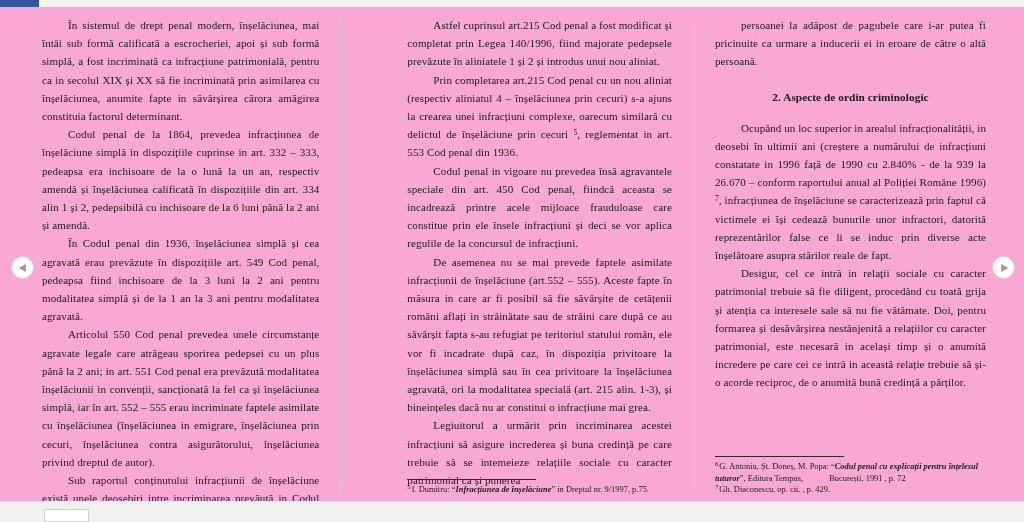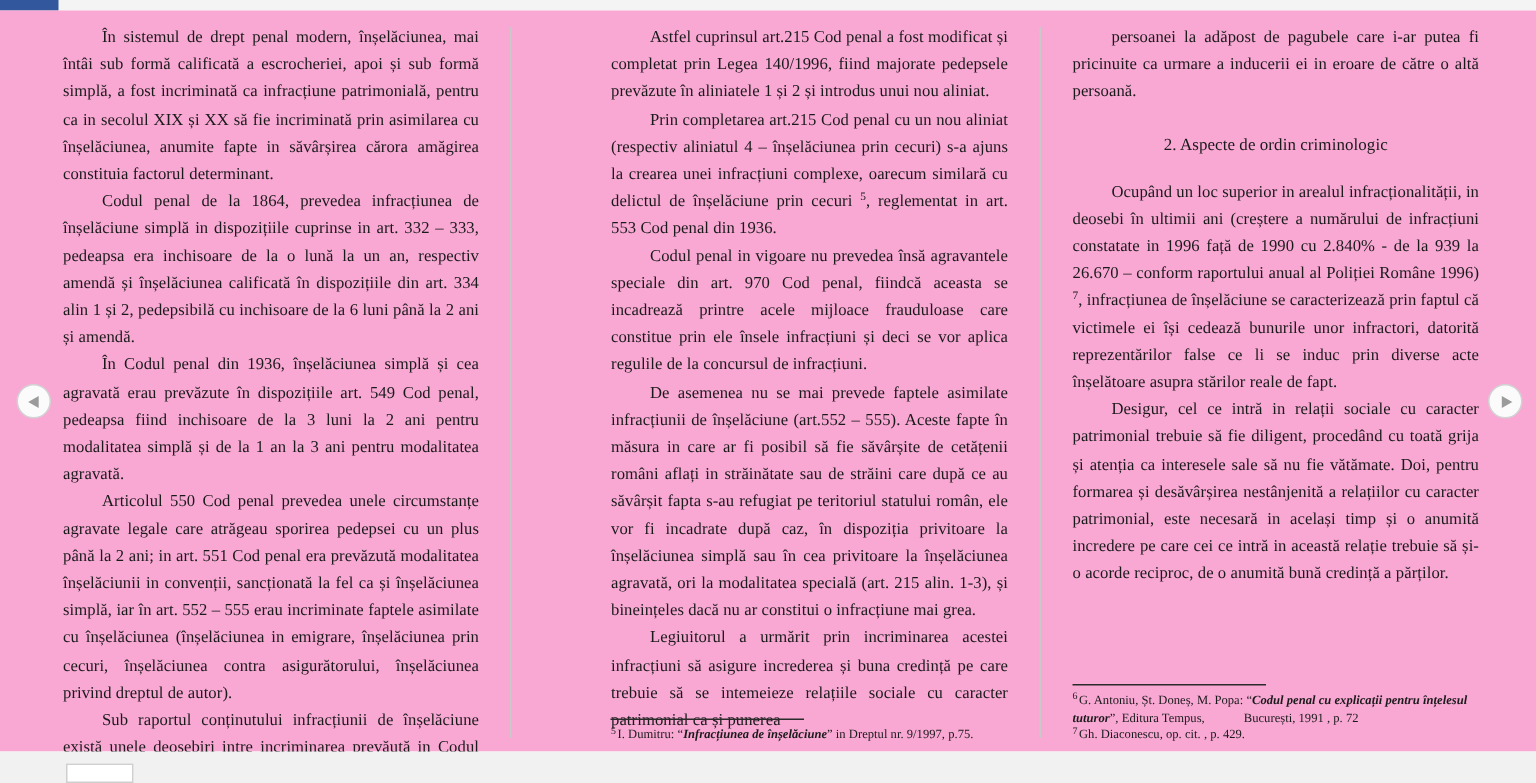--- a/index.html
+++ b/index.html
@@ -78,21 +78,21 @@
   }
   p.para {
     margin: 0;
     text-indent: 26px;
     text-align: justify;
   }
 
   .section-head {
     margin: 18px 0 14px 0;
     text-align: center;
-    font-weight: normal;
+    font-weight: bold;
     font-size: 11.3px;
     line-height: 16px;
     text-indent: 0;
   }
 
   sup {
     font-size: 7.6px;
     line-height: 0;
     vertical-align: 0.45em;
   }
@@ -201,21 +201,21 @@
         <p class="para">Sub raportul conținutului infracțiunii de înșelăciune există unele deosebiri intre incriminarea prevăută in Codul penal de la 1927 și cea prevăzută in Codul penal actual.</p>
       </div>
     </div>
 
     <div class="col-sep"></div>
 
     <div class="column col-2">
       <div class="col-body">
         <p class="para">Astfel cuprinsul art.215 Cod penal a fost modificat și completat prin Legea 140/1996, fiind majorate pedepsele prevăzute în aliniatele 1 și 2 și introdus unui nou aliniat.</p>
         <p class="para"><span>Prin completarea art.215 Cod penal cu un nou aliniat (respectiv aliniatul 4 – înșelăciunea prin cecuri) s-a ajuns la crearea unei infracțiuni complexe, oarecum similară cu delictul de înșelăciune prin cecuri </span><sup>5</sup><span>, reglementat in art. 553 Cod penal din 1936.</span></p>
-        <p class="para">Codul penal in vigoare nu prevedea însă agravantele speciale din art. 970 Cod penal, fiindcă aceasta se incadrează printre acele mijloace frauduloase care constitue prin ele însele infracțiuni și deci se vor aplica regulile de la concursul de infracțiuni.</p>
+        <p class="para">Codul penal in vigoare nu prevedea însă agravantele speciale din art. 450 Cod penal, fiindcă aceasta se incadrează printre acele mijloace frauduloase care constitue prin ele însele infracțiuni și deci se vor aplica regulile de la concursul de infracțiuni.</p>
         <p class="para">De asemenea nu se mai prevede faptele asimilate infracțiunii de înșelăciune (art.552 – 555). Aceste fapte în măsura in care ar fi posibil să fie săvârșite de cetățenii români aflați in străinătate sau de străini care după ce au săvârșit fapta s-au refugiat pe teritoriul statului român, ele vor fi incadrate după caz, în dispoziția privitoare la înșelăciunea simplă sau în cea privitoare la înșelăciunea agravată, ori la modalitatea specială (art. 215 alin. 1-3), și bineințeles dacă nu ar constitui o infracțiune mai grea.</p>
         <p class="para">Legiuitorul a urmărit prin incriminarea acestei infracțiuni să asigure increderea și buna credință pe care trebuie să se intemeieze relațiile sociale cu caracter patrimonial ca și punerea</p>
       </div>
 
       <div class="footnote-block">
         <div class="footnote-rule"></div>
         <p class="footnote"><span class="fn-mark">5</span><span>I. Dumitru:  “</span><span class="fn-title">Infracțiunea de înșelăciune</span><span>”  in Dreptul nr. 9/1997,  p.75.</span></p>
       </div>
     </div>
 

